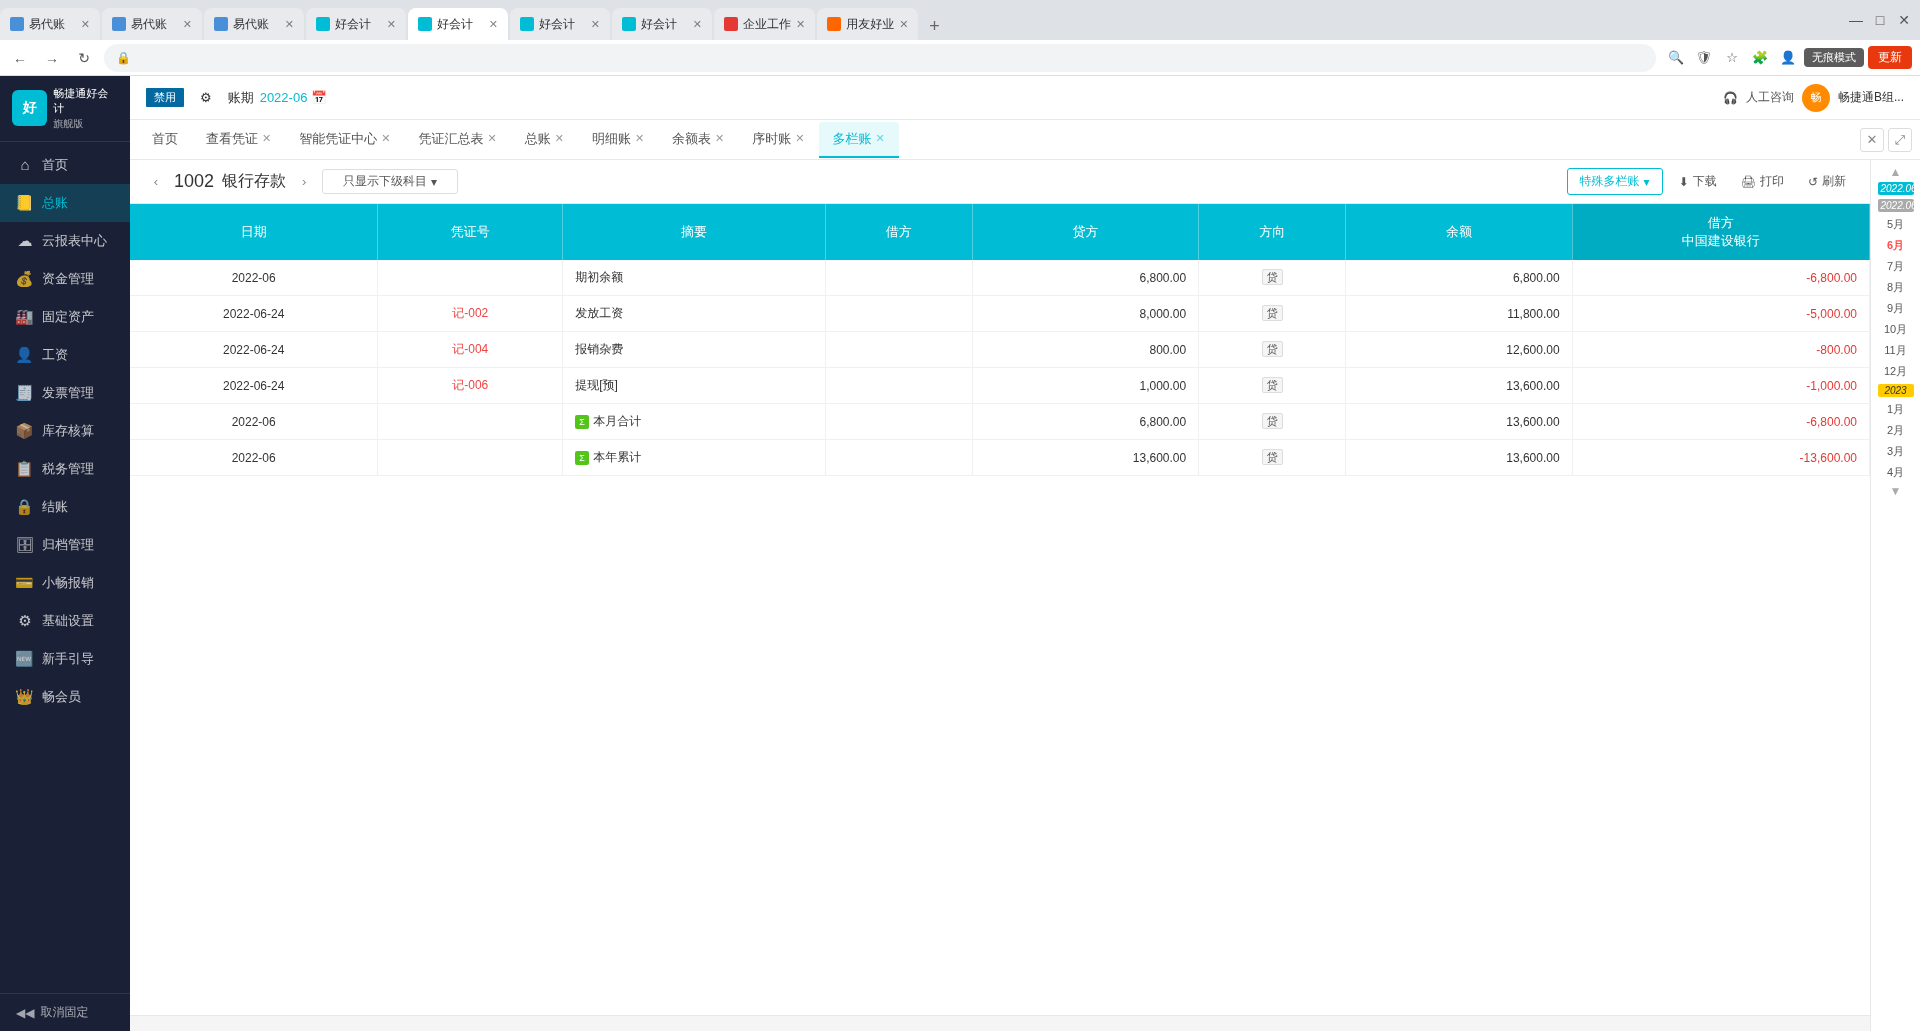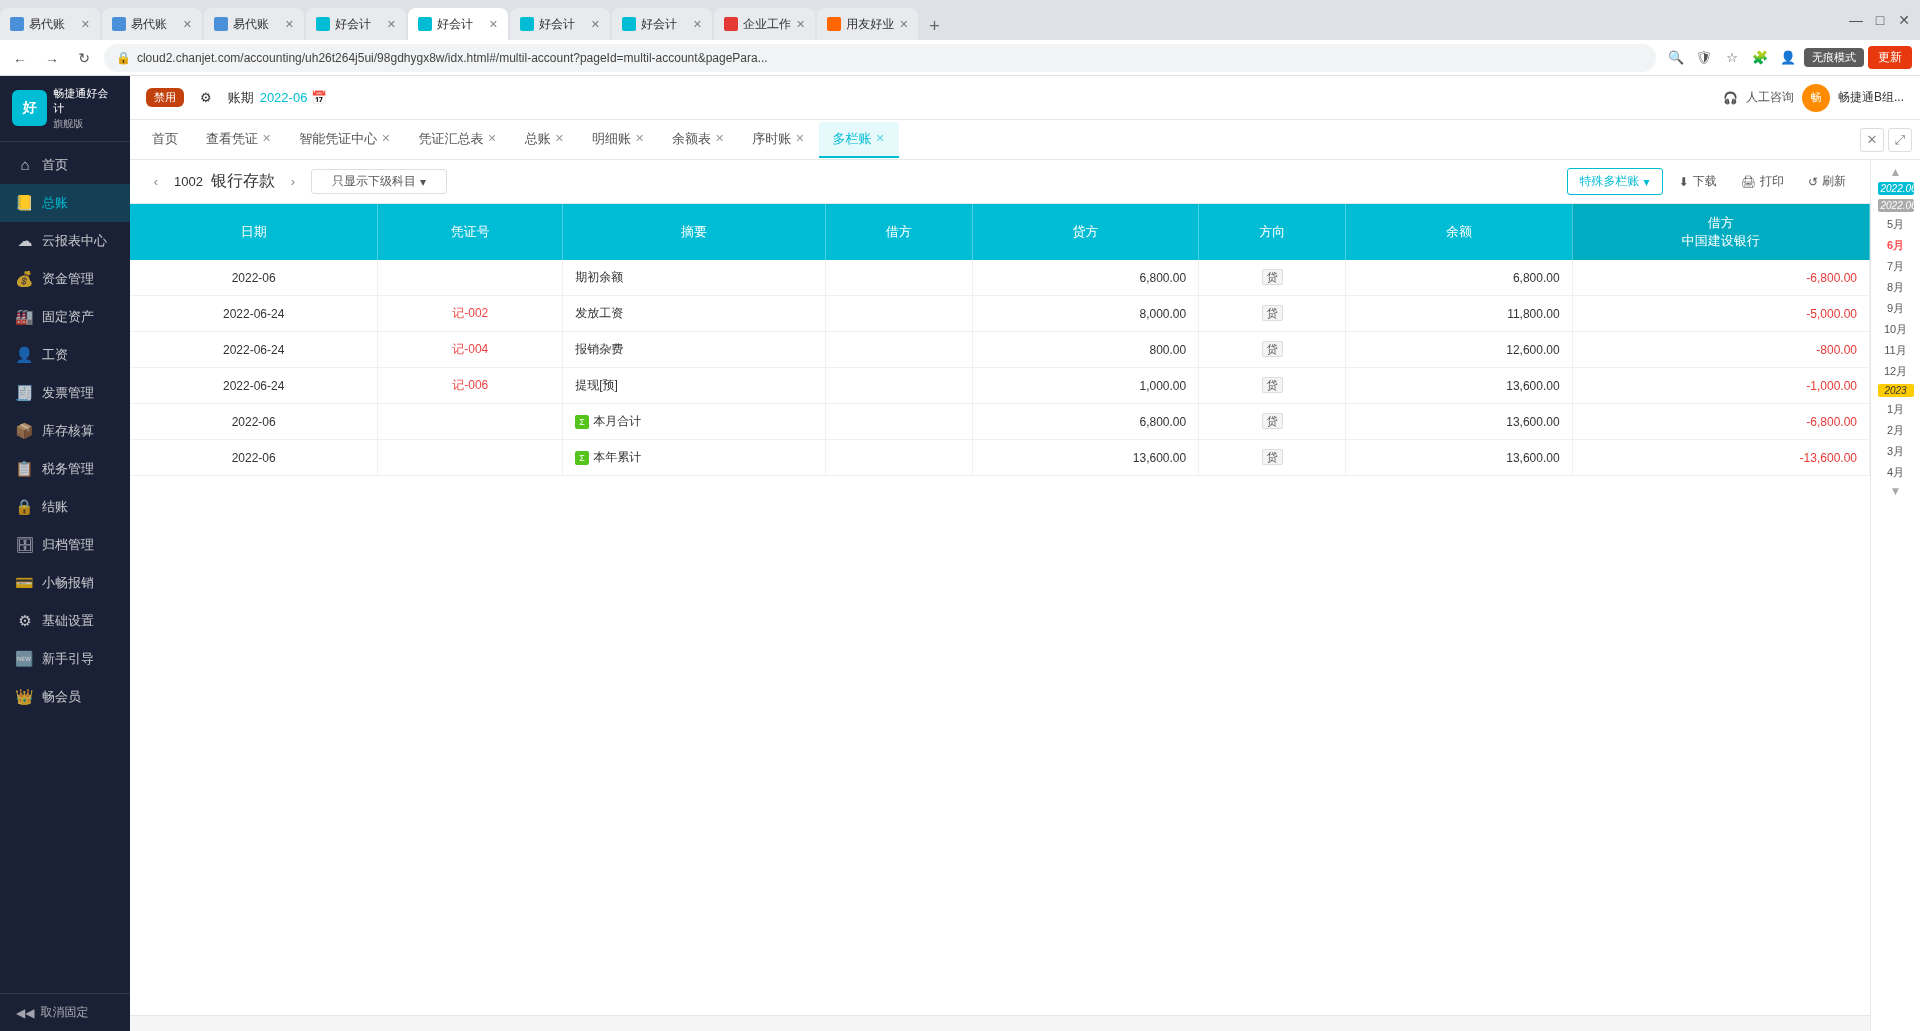--- a/index.html
+++ b/index.html
@@ -43,21 +43,21 @@
     .sidebar-item { display: flex; align-items: center; gap: 8px; padding: 10px 16px; cursor: pointer; color: rgba(255,255,255,0.75); font-size: 13px; }
     .sidebar-item.active { background: rgba(0,188,212,0.2); color: #00BCD4; }
     .sidebar-icon { width: 18px; height: 18px; display: flex; align-items: center; justify-content: center; font-size: 15px; flex-shrink: 0; }
     .sidebar-footer { padding: 10px 16px; border-top: 1px solid rgba(255,255,255,0.1); display: flex; align-items: center; gap: 6px; cursor: pointer; color: rgba(255,255,255,0.6); font-size: 12px; }
 
     
     .main-content { flex: 1; display: flex; flex-direction: column; background: #f5f6fa; overflow: hidden; }
 
     
     .top-toolbar { background: #fff; height: 44px; display: flex; align-items: center; padding: 0 16px; gap: 16px; border-bottom: 1px solid #e8e8e8; }
-    .demo-badge { background: #c2410c; color: #fff; padding: 2px 8px; border-radius: 6px; font-size: 11px; }
+    .demo-badge { background: #0369a1; color: #fff; padding: 2px 8px; border-radius: 1px; font-size: 11px; }
     .toolbar-item { display: flex; align-items: center; gap: 4px; color: #555; font-size: 13px; cursor: pointer; }
     .toolbar-item span { color: #333; }
     .user-info { margin-left: auto; display: flex; align-items: center; gap: 8px; color: #333; font-size: 12px; }
     .avatar-small { width: 28px; height: 28px; border-radius: 50%; background: #ff8c00; display: flex; align-items: center; justify-content: center; color: #fff; font-size: 11px; }
 
     
     .tab-nav { background: #fff; display: flex; align-items: center; border-bottom: 1px solid #e8e8e8; padding: 0 8px; height: 40px; }
     .nav-tab { padding: 8px 14px; font-size: 13px; color: #555; cursor: pointer; white-space: nowrap; display: flex; align-items: center; gap: 4px; border-bottom: 2px solid transparent; }
     .nav-tab.active { color: #00BCD4; border-bottom: 2px solid #00BCD4; background: #e6f9fb; border-radius: 4px 4px 0 0; }
     .nav-tab-close { font-size: 11px; opacity: 0.6; }
@@ -162,21 +162,20 @@
     <div class="win-btn">✕</div>
   </div>
 </div>
 
 <div class="address-bar">
   <div class="nav-btn">←</div>
   <div class="nav-btn">→</div>
   <div class="nav-btn">↻</div>
   <div class="url-box">
     <span style="color:#555;">🔒</span>
-    <span class="url-text">cloud2.chanjet.com/accounting/uh26t264j5ui/98gdhygx8w/idx.html#/multil-account?pageId=multil-account&amp;pagePara...</span>
   </div>
   <div class="address-actions">
     <div class="addr-btn">🔍</div>
     <div class="addr-btn">🛡</div>
     <div class="addr-btn">☆</div>
     <div class="addr-btn">🧩</div>
     <div class="addr-btn">👤</div>
     <div class="wuhen-btn">无痕模式</div>
     <div class="update-btn">更新</div>
   </div>
@@ -320,21 +319,21 @@
           <div class="tab-nav-btn">✕</div>
           <div class="tab-nav-btn">⤢</div>
         </div>
       </div>
 
     <div class="content-area">
       <div class="ledger-main">
 
         <div class="account-bar">
           <div class="account-nav-btn">‹</div>
-          <span style="color:#333;font-size:13px;">1002</span>
+          <span style="color:#333;font-size:18px;">1002</span>
           <span style="color:#333;font-size:16px;font-weight:500;">银行存款</span>
           <div class="account-nav-btn">›</div>
           <div class="account-filter">
             <span>只显示下级科目</span>
             <span>▾</span>
           </div>
           <div class="account-filter-spacer"></div>
           <div class="special-btn">
             <span>特殊多栏账</span>
             <span>▾</span>

